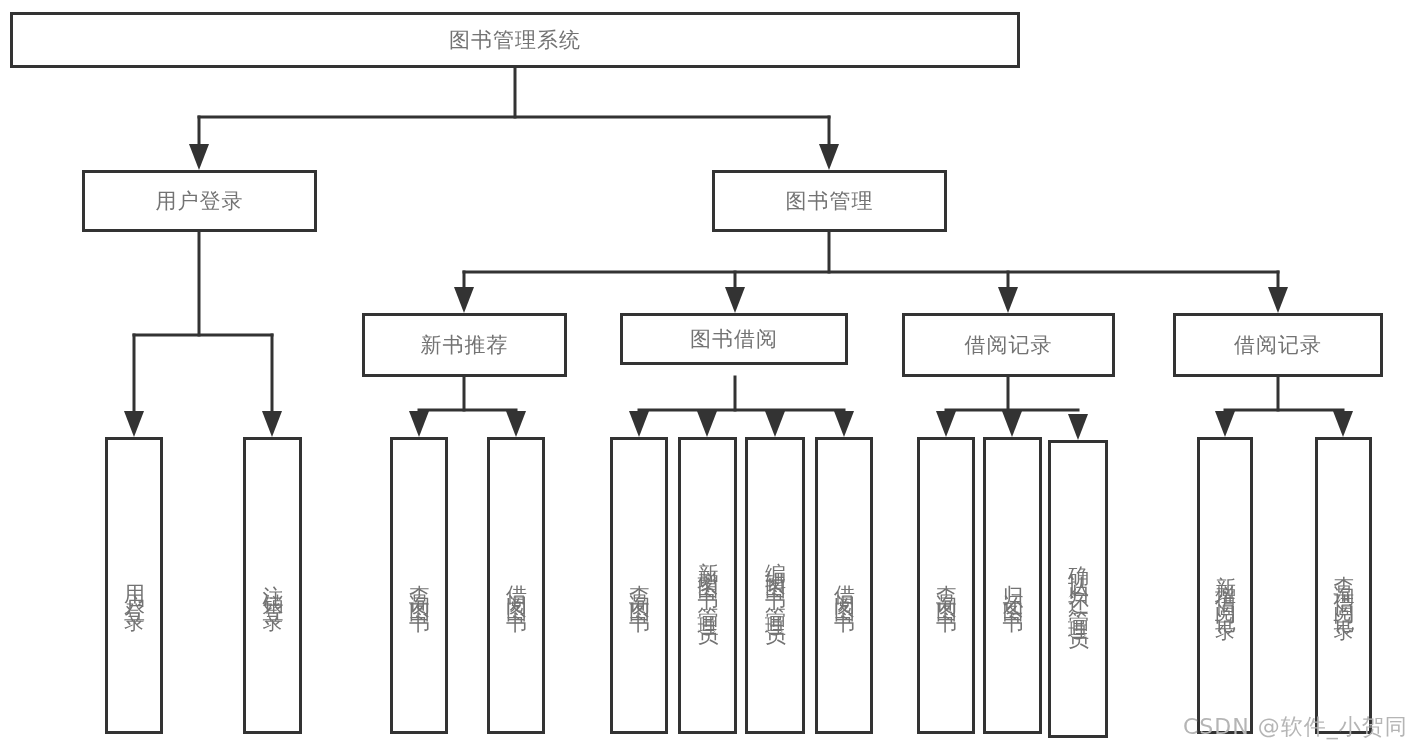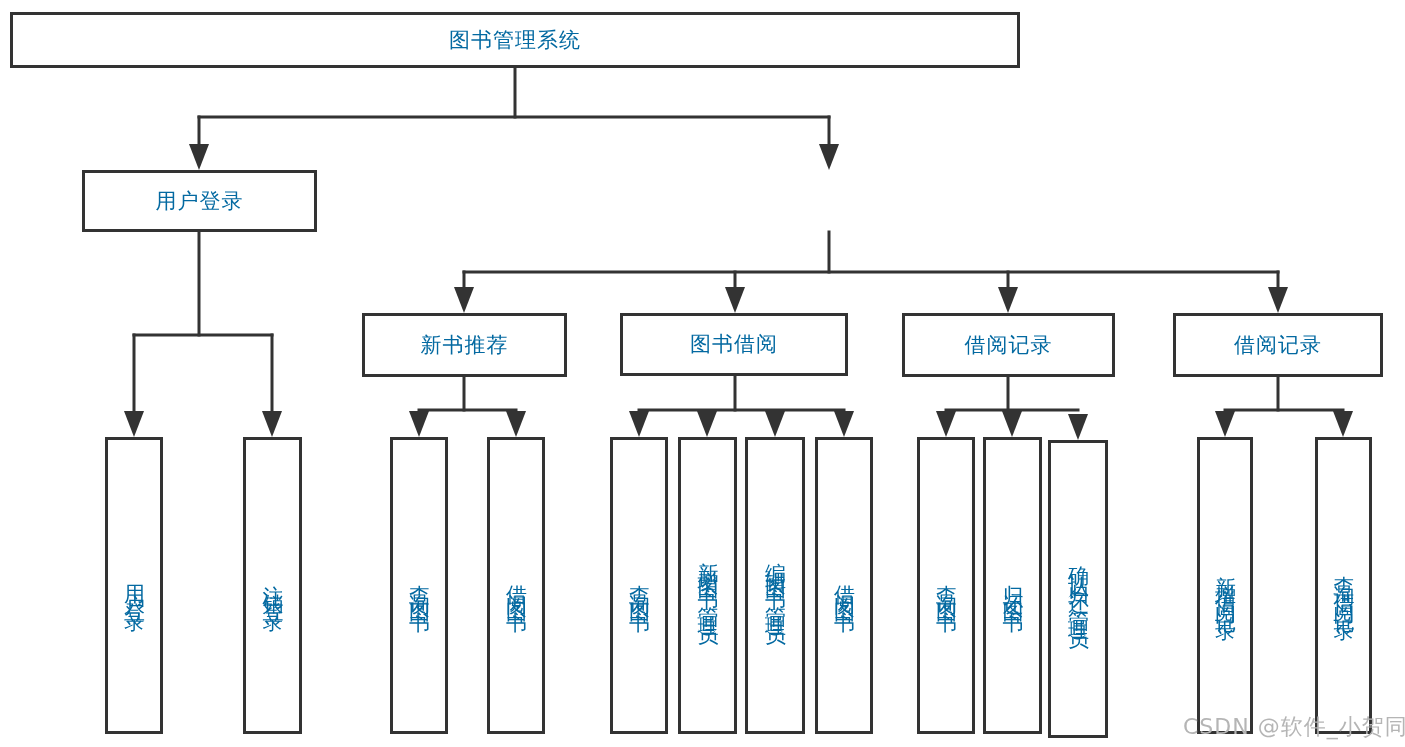--- a/index.html
+++ b/index.html
@@ -30,21 +30,21 @@
     fill: #333333;
   }
   .node {
     position: absolute;
     box-sizing: border-box;
     border: 3px solid #333333;
     background: #ffffff;
     display: flex;
     align-items: center;
     justify-content: center;
-    color: #0369a1;
+    color: #737373;
   }
   .node.h .lbl {
     font-size: 21px;
     letter-spacing: 1px;
     line-height: 1;
     white-space: nowrap;
   }
   .node.v .vlbl {
     writing-mode: vertical-rl;
     text-orientation: mixed;
@@ -134,25 +134,28 @@
     </g>
   </svg>
 
   <div class="node h" style="left:10px;top:12px;width:1010px;height:56px">
     <span class="lbl">图书管理系统</span>
   </div>
 
   <div class="node h" style="left:82px;top:170px;width:235px;height:62px">
     <span class="lbl">用户登录</span>
   </div>
+  <div class="node h" style="left:712px;top:170px;width:235px;height:62px">
+    <span class="lbl">图书管理</span>
+  </div>
 
   <div class="node h" style="left:362px;top:313px;width:205px;height:64px">
     <span class="lbl">新书推荐</span>
   </div>
-  <div class="node h" style="left:620px;top:313px;width:228px;height:63px">
+  <div class="node h" style="left:620px;top:313px;width:228px;height:52px">
     <span class="lbl">图书借阅</span>
   </div>
   <div class="node h" style="left:902px;top:313px;width:213px;height:64px">
     <span class="lbl">借阅记录</span>
   </div>
   <div class="node h" style="left:1173px;top:313px;width:210px;height:64px">
     <span class="lbl">借阅记录</span>
   </div>
 
   <div class="node v" style="left:105px;top:437px;width:58px;height:297px">

